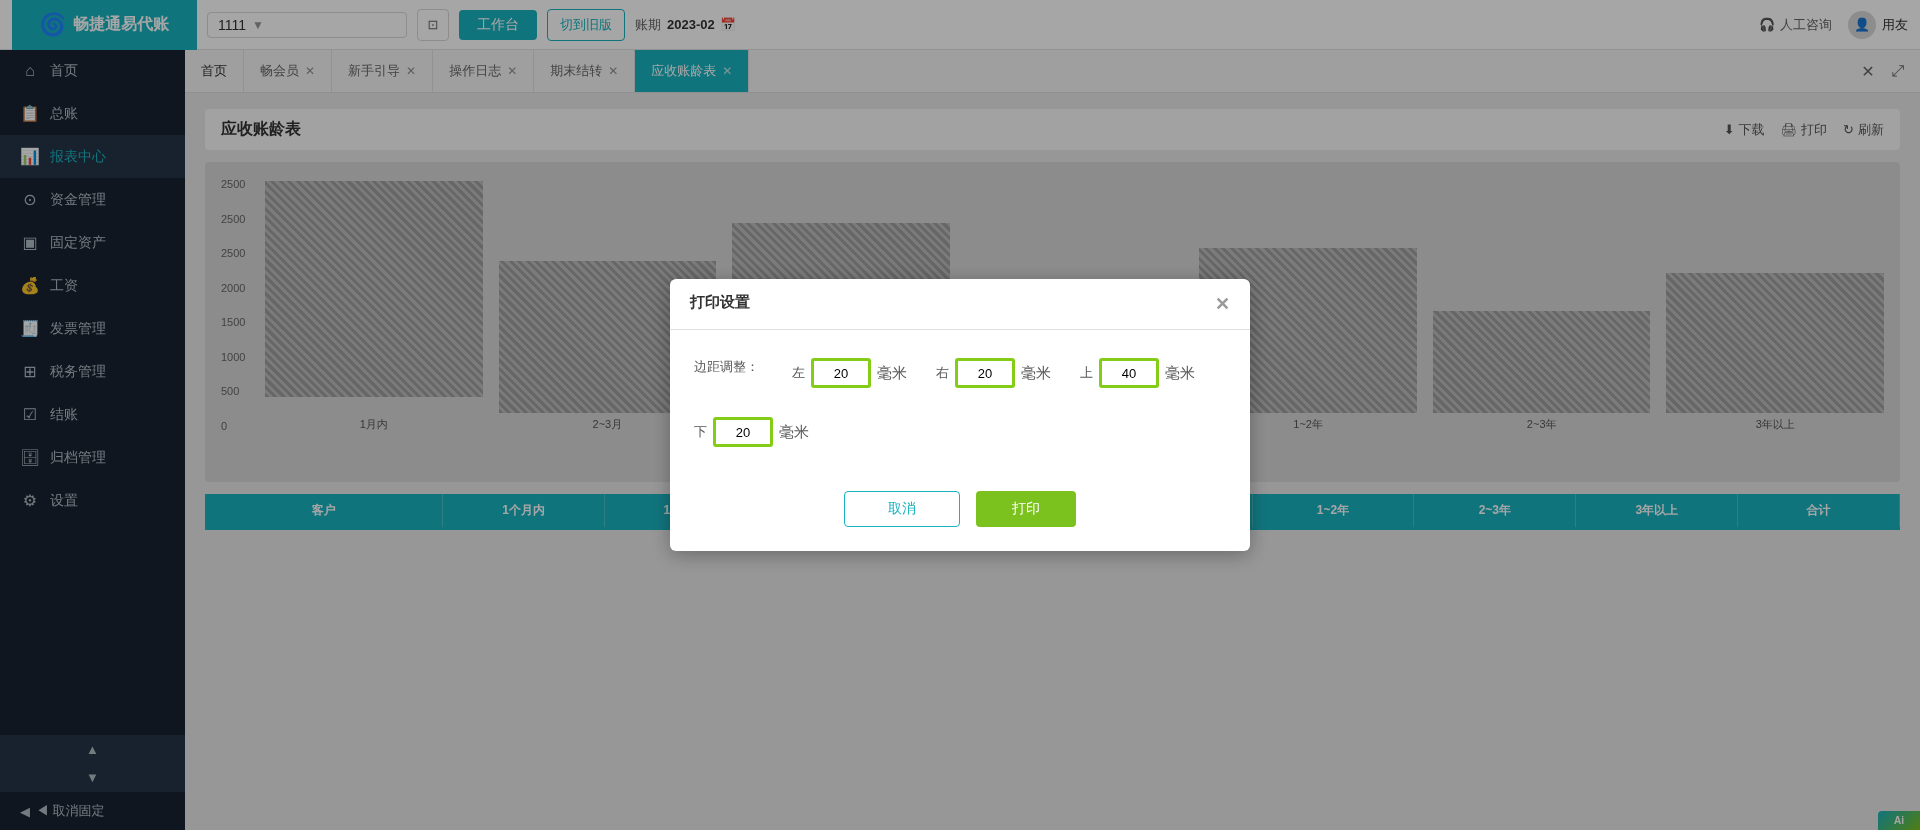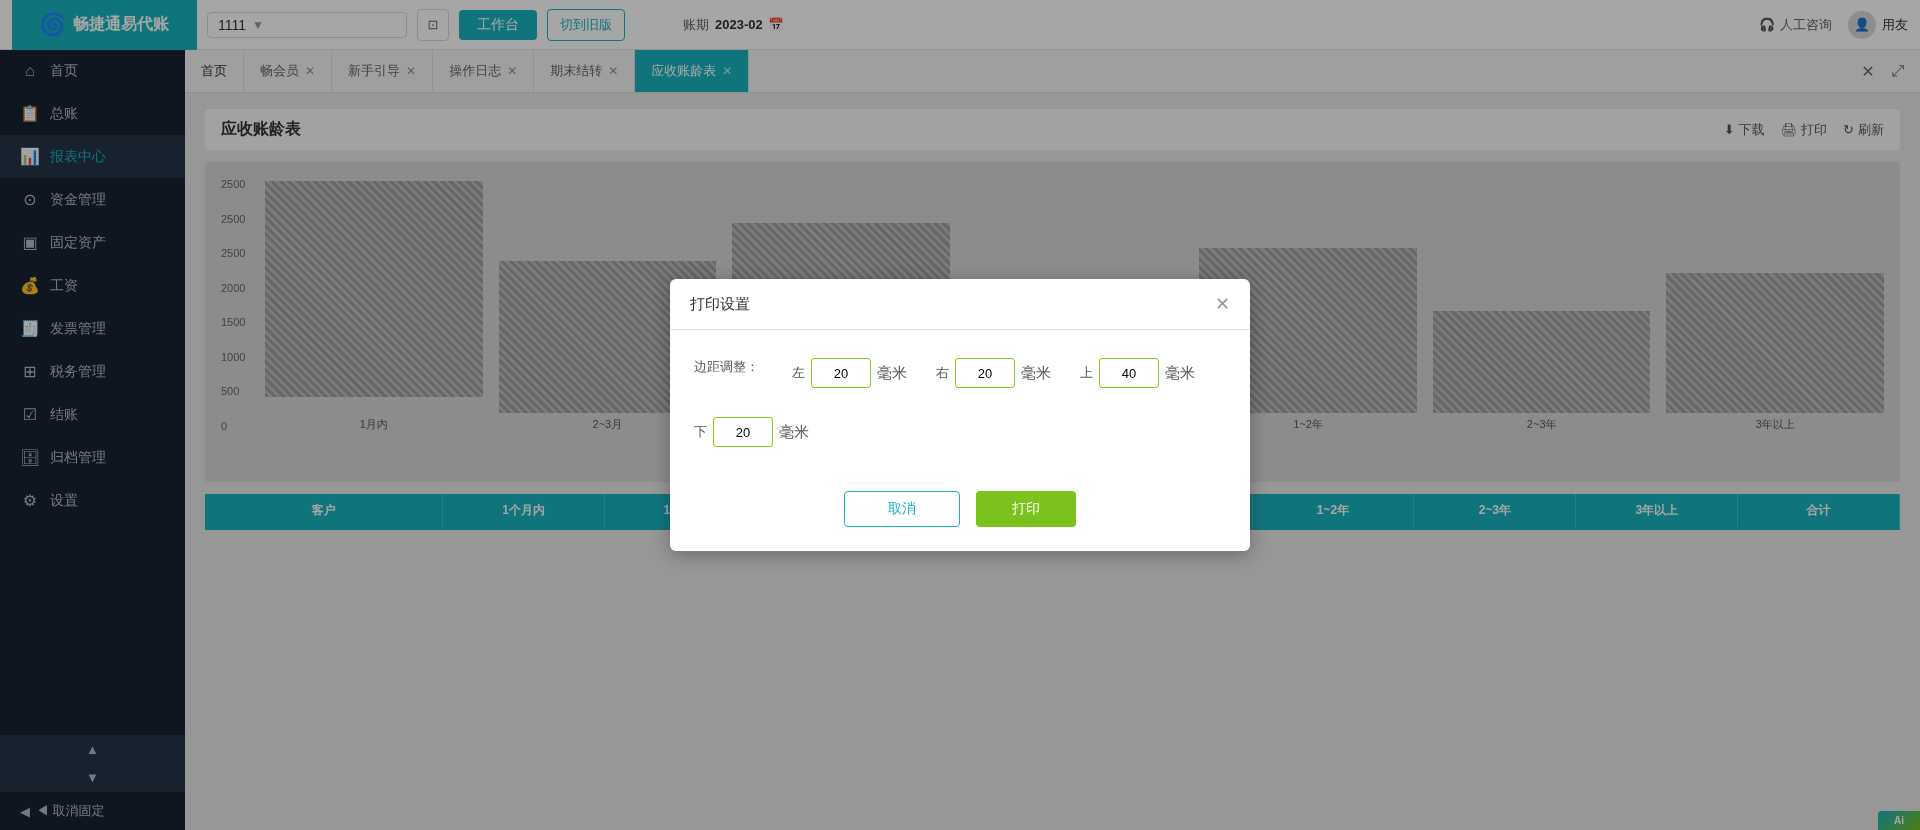--- a/index.html
+++ b/index.html
@@ -33,21 +33,21 @@
     }
     .workbench-btn {
       background: #1ab3c0; color: #fff; border: none; border-radius: 4px;
       padding: 6px 18px; font-size: 14px; cursor: pointer;
     }
     .switch-btn {
       border: 1px solid #1ab3c0; color: #1ab3c0; background: #fff;
       border-radius: 4px; padding: 6px 12px; font-size: 13px; cursor: pointer;
     }
     .period-area {
-      display: flex; align-items: center; gap: 6px; color: #333; font-size: 13px; margin-left: 48px;
+      display: flex; align-items: center; gap: 6px; color: #333; font-size: 13px;
     }
     .period-label { color: #666; }
     .period-value { font-weight: bold; color: #333; }
     .calendar-icon { color: #1ab3c0; cursor: pointer; }
     .header-right {
       margin-left: auto; display: flex; align-items: center; gap: 16px;
     }
     .consult-area { display: flex; align-items: center; gap: 4px; color: #666; cursor: pointer; font-size: 13px; }
     .user-area { display: flex; align-items: center; gap: 6px; cursor: pointer; }
     .avatar { width: 28px; height: 28px; border-radius: 50%; background: #d9d9d9; display: flex; align-items: center; justify-content: center; }
@@ -141,31 +141,31 @@
     .modal-overlay {
       position: fixed; top: 0; left: 0; right: 0; bottom: 0;
       background: rgba(0,0,0,0.35); z-index: 1000;
       display: flex; align-items: center; justify-content: center;
     }
     .modal {
       background: #fff; border-radius: 6px; box-shadow: 0 4px 20px rgba(0,0,0,0.3);
       width: 580px; padding: 0;
     }
     .modal-header {
-      display: flex; align-items: center; justify-content: space-between;
-      padding: 14px 20px; border-bottom: 1px solid #e0e0e0; font-size: 15px; font-weight: normal; color: #333; gap: 11px;
+      display: flex; align-items: flex-start; justify-content: space-between;
+      padding: 14px 20px; border-bottom: 1px solid #e0e0e0; font-size: 15px; font-weight: bold; color: #333; gap: 11px;
     }
     .modal-close { cursor: pointer; color: #999; font-size: 18px; }
     .modal-body { padding: 28px 24px; }
     .margin-row { display: flex; align-items: flex-start; gap: 29px; flex-wrap: wrap; }
     .margin-label { color: #555; font-size: 13px; margin-right: 4px; }
     .margin-group { display: flex; align-items: center; gap: 6px; }
     .margin-prefix { color: #555; font-size: 13px; }
     .margin-input {
-      width: 60px; height: 30px; border: 1px solid #84cc16; border-radius: 3px;
+      width: 60px; height: 30px; border: 3px solid #84cc16; border-radius: 3px;
       text-align: center; font-size: 13px; outline: none; padding: 0 6px;
     }
     .margin-unit { color: #555; font-size: 15px; }
     .modal-footer {
       display: flex; justify-content: center; gap: 16px;
       padding: 16px 24px 24px; 
     }
     .btn-cancel {
       width: 116px; height: 36px; border: 1px solid #1ab3c0; color: #1ab3c0;
       background: #fff; border-radius: 4px; font-size: 14px; cursor: pointer;

